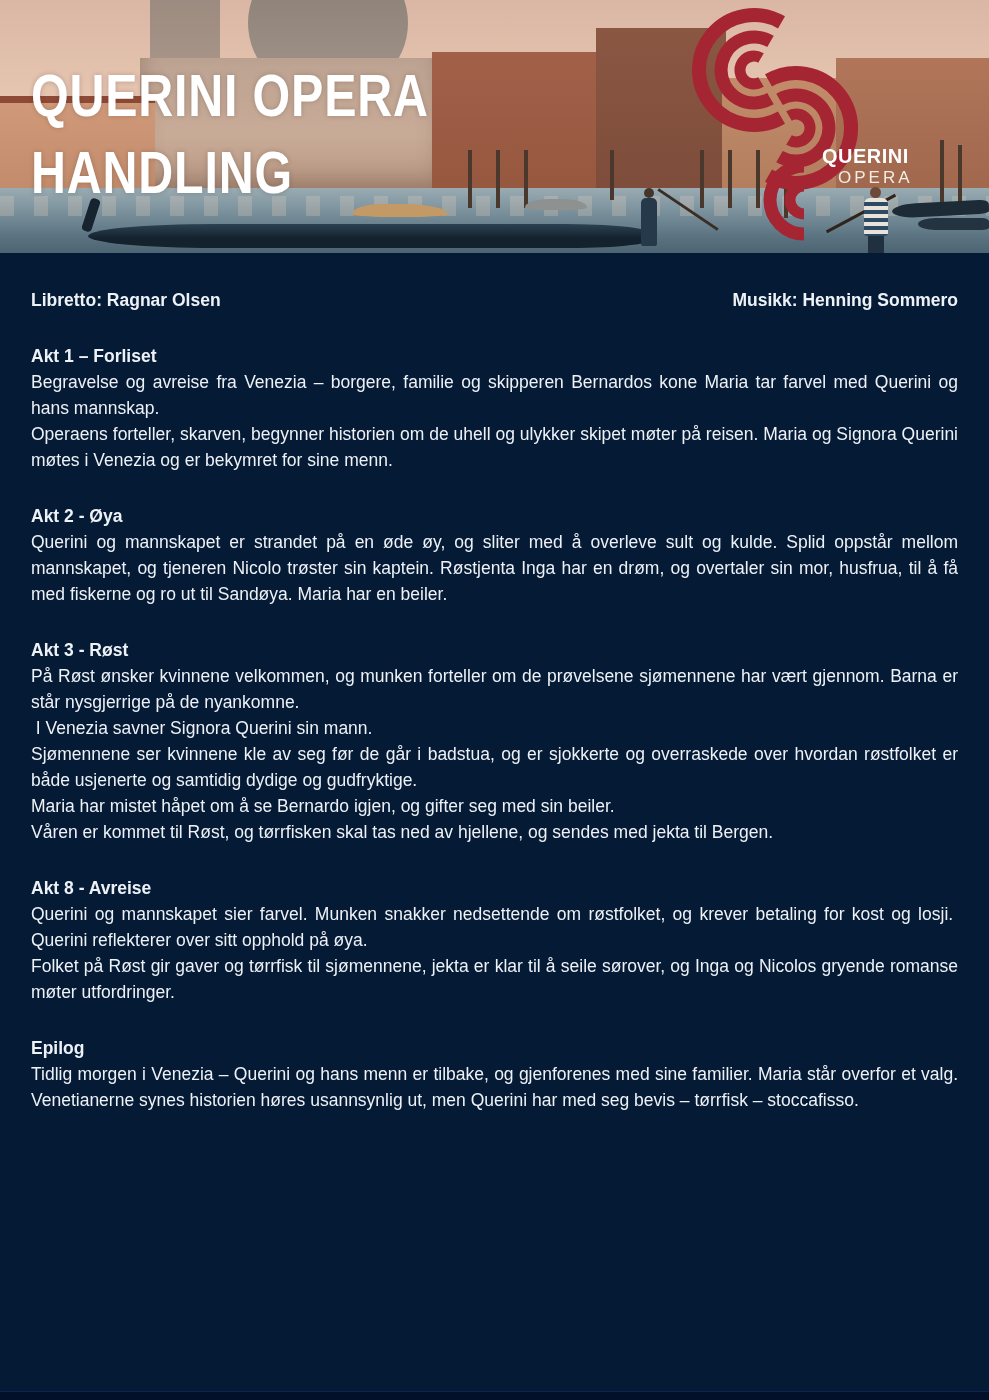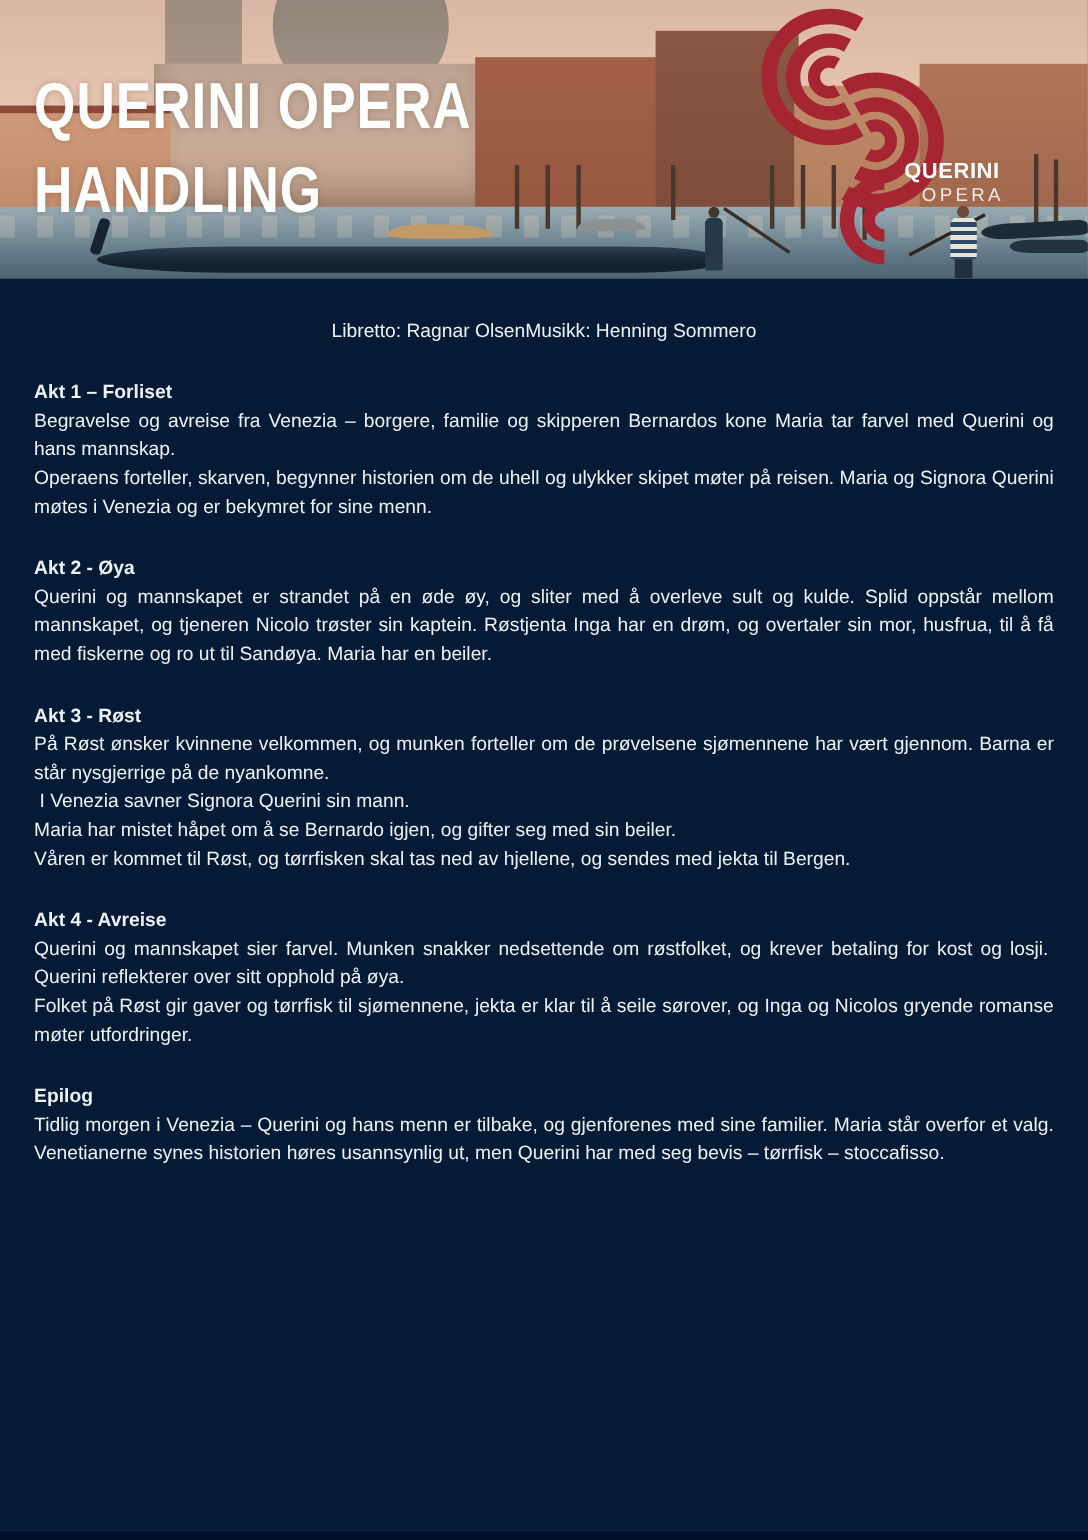--- a/index.html
+++ b/index.html
@@ -156,22 +156,22 @@
   
   .content {
     position: relative;
     padding: 34px 31px 0 31px;
     font-size: 17.5px;
     line-height: 26px;
     color: #eef2f7;
   }
   .credits {
     display: flex;
-    justify-content: center;
-    font-weight: 400;
+    justify-content: space-between;
+    font-weight: 700;
   }
   .section { margin-top: 30px; }
   .section h3 { font-size: 17.5px; line-height: 26px; font-weight: 700; }
   .section p { text-align: justify; }
 
   .footer-strip {
     position: absolute; left: 0; bottom: 0; width: 989px; height: 9px;
     background: #03102a;
     border-top: 1px solid #0d2450;
   }
@@ -249,25 +249,26 @@
           <p>Operaens forteller, skarven, begynner historien om de uhell og ulykker skipet møter på reisen. Maria og Signora Querini møtes i Venezia og er bekymret for sine menn.</p>
         </section>
         <section class="section">
           <h3>Akt 2 - Øya</h3>
           <p>Querini og mannskapet er strandet på en øde øy, og sliter med å overleve sult og kulde. Splid oppstår mellom mannskapet, og tjeneren Nicolo trøster sin kaptein. Røstjenta Inga har en drøm, og overtaler sin mor, husfrua, til å få med fiskerne og ro ut til Sandøya. Maria har en beiler.</p>
         </section>
         <section class="section">
           <h3>Akt 3 - Røst</h3>
           <p>På Røst ønsker kvinnene velkommen, og munken forteller om de prøvelsene sjømennene har vært gjennom. Barna er står nysgjerrige på de nyankomne.</p>
           <p>&nbsp;I Venezia savner Signora Querini sin mann.</p>
+          <p>Sjømennene ser kvinnene kle av seg før de går i badstua, og er sjokkerte og overraskede over hvordan røstfolket er både usjenerte og samtidig dydige og gudfryktige.</p>
           <p>Maria har mistet håpet om å se Bernardo igjen, og gifter seg med sin beiler.</p>
           <p>Våren er kommet til Røst, og tørrfisken skal tas ned av hjellene, og sendes med jekta til Bergen.</p>
         </section>
         <section class="section">
-          <h3>Akt 4 - Avreise</h3>
+          <h3>Akt 8 - Avreise</h3>
           <p>Querini og mannskapet sier farvel. Munken snakker nedsettende om røstfolket, og krever betaling for kost og losji.&nbsp; Querini reflekterer over sitt opphold på øya.</p>
           <p>Folket på Røst gir gaver og tørrfisk til sjømennene, jekta er klar til å seile sørover, og Inga og Nicolos gryende romanse møter utfordringer.</p>
         </section>
         <section class="section">
           <h3>Epilog</h3>
           <p>Tidlig morgen i Venezia – Querini og hans menn er tilbake, og gjenforenes med sine familier. Maria står overfor et valg. Venetianerne synes historien høres usannsynlig ut, men Querini har med seg bevis – tørrfisk – stoccafisso.</p>
         </section>
       </div>
   </div>
 

